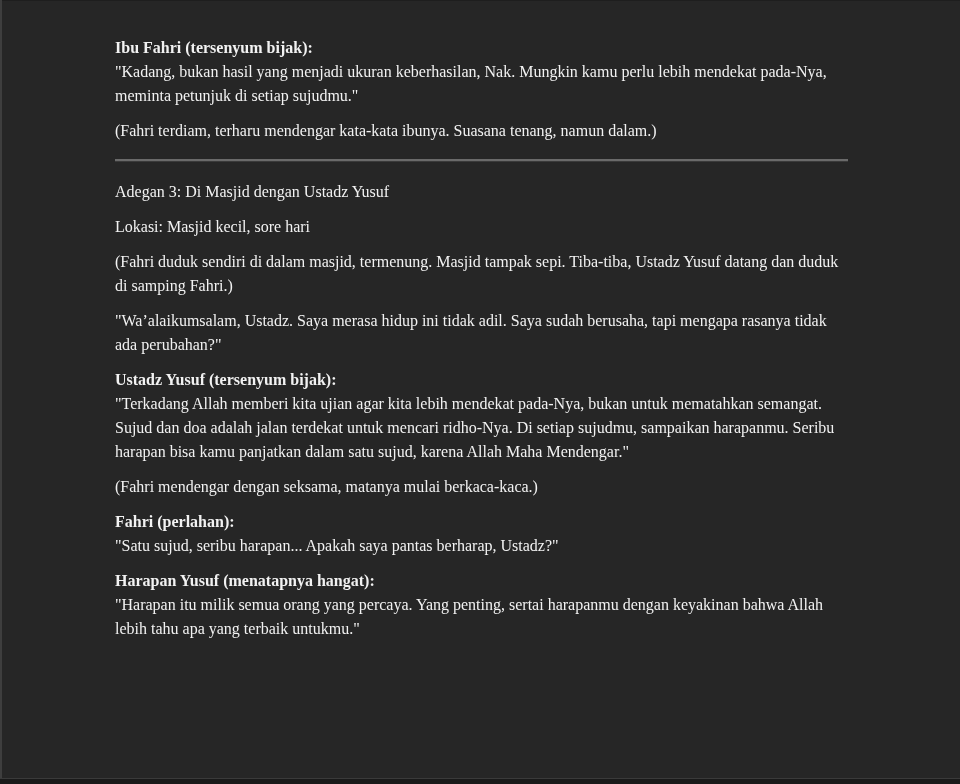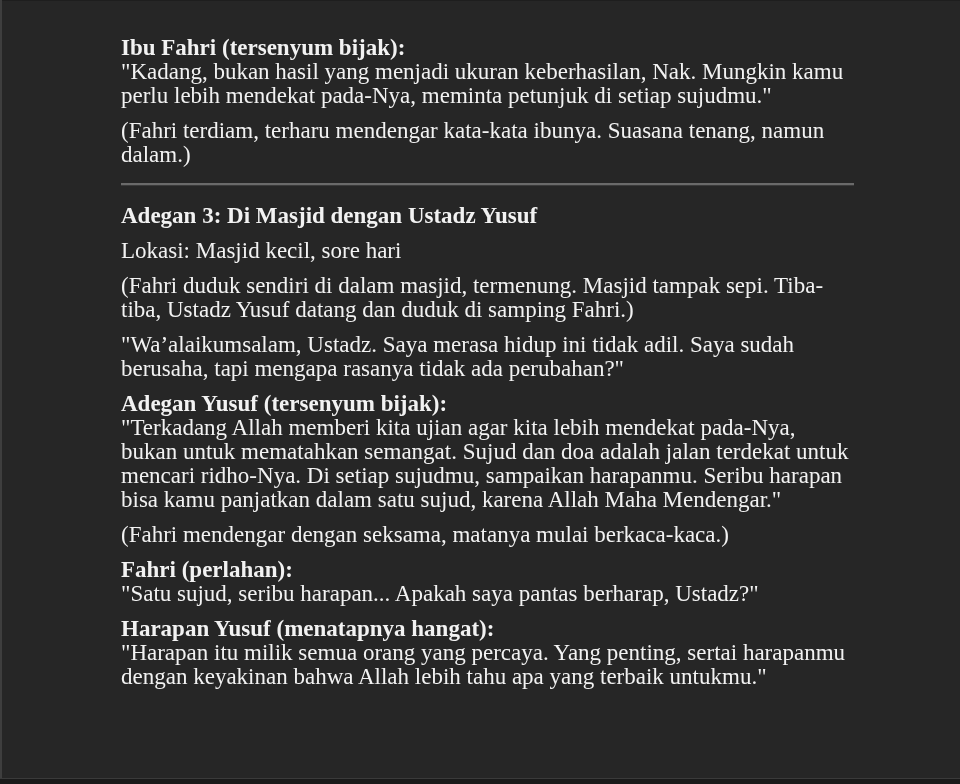--- a/index.html
+++ b/index.html
@@ -7,33 +7,33 @@
       width: 960px; height: 784px; overflow: hidden;
       background: #262626;
       font-family: "Liberation Serif", serif;
       color: #f2f2f2;
       position: relative;
     }
     .frame-left { position: absolute; left: 0; top: 0; width: 2px; height: 784px; background: #3e3e3e; }
     .frame-bottom { position: absolute; left: 0; bottom: 0; width: 960px; height: 6px; background: #1a1a1a; border-top: 1px solid #3a3a3a; box-sizing: border-box; }
     .frame-top { position: absolute; left: 0; top: 0; width: 960px; height: 1px; background: #1e1e1e; }
     .content {
-      position: absolute; left: 121px; top: 36px; width: 735px;
-      font-size: 23px; line-height: 24px;
+      position: absolute; left: 115px; top: 36px; width: 735px;
+      font-size: 16px; line-height: 24px;
     }
     .block { margin: 0 0 11px 0; }
     .speaker { font-weight: bold; display: block; }
     .line { display: block; }
     .italic { }
     hr.divider {
       border: none; height: 2px; background: #6a6a6a;
       margin: 16px 0 18px 0; width: 733px;
       border-bottom: 1px solid #3a3a3a;
     }
-    .heading { font-weight: bold; }
+    .heading { font-weight: normal; }
   </style>
 </head>
 <body>
 
 <div class="frame-top"></div>
 <div class="frame-left"></div>
 
 <div class="content">
 
   <div class="block">
@@ -50,21 +50,21 @@
   <div class="block italic">Lokasi: Masjid kecil, sore hari</div>
 
   <div class="block italic">(Fahri duduk sendiri di dalam masjid, termenung. Masjid tampak sepi. Tiba-tiba, Ustadz Yusuf datang dan duduk di samping Fahri.)</div>
 
 
   <div class="block">
     <span class="line">"Wa’alaikumsalam, Ustadz. Saya merasa hidup ini tidak adil. Saya sudah berusaha, tapi mengapa rasanya tidak ada perubahan?"</span>
   </div>
 
   <div class="block">
-    <span class="speaker">Adegan Yusuf (tersenyum bijak):</span>
+    <span class="speaker">Ustadz Yusuf (tersenyum bijak):</span>
     <span class="line">"Terkadang Allah memberi kita ujian agar kita lebih mendekat pada-Nya, bukan untuk mematahkan semangat. Sujud dan doa adalah jalan terdekat untuk mencari ridho-Nya. Di setiap sujudmu, sampaikan harapanmu. Seribu harapan bisa kamu panjatkan dalam satu sujud, karena Allah Maha Mendengar."</span>
   </div>
 
   <div class="block italic">(Fahri mendengar dengan seksama, matanya mulai berkaca-kaca.)</div>
 
   <div class="block">
     <span class="speaker">Fahri (perlahan):</span>
     <span class="line">"Satu sujud, seribu harapan... Apakah saya pantas berharap, Ustadz?"</span>
   </div>
 

